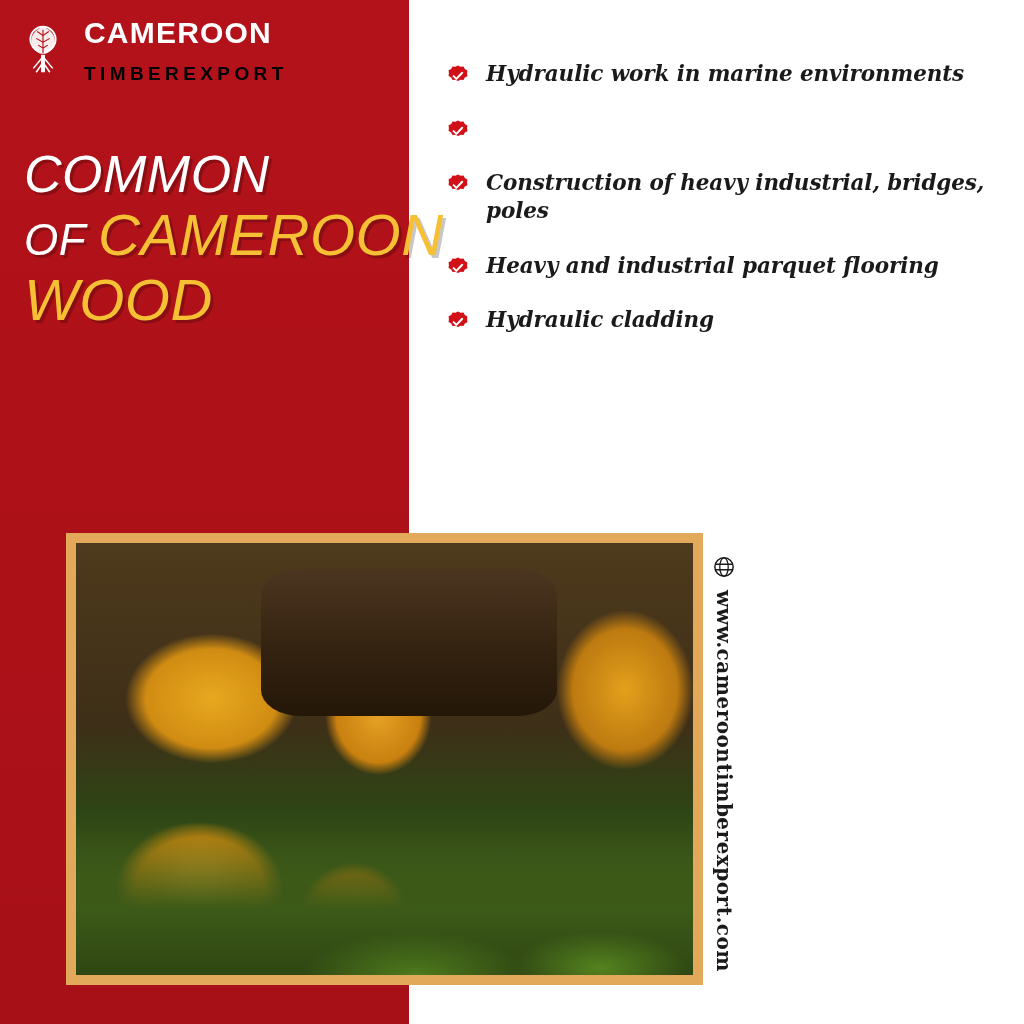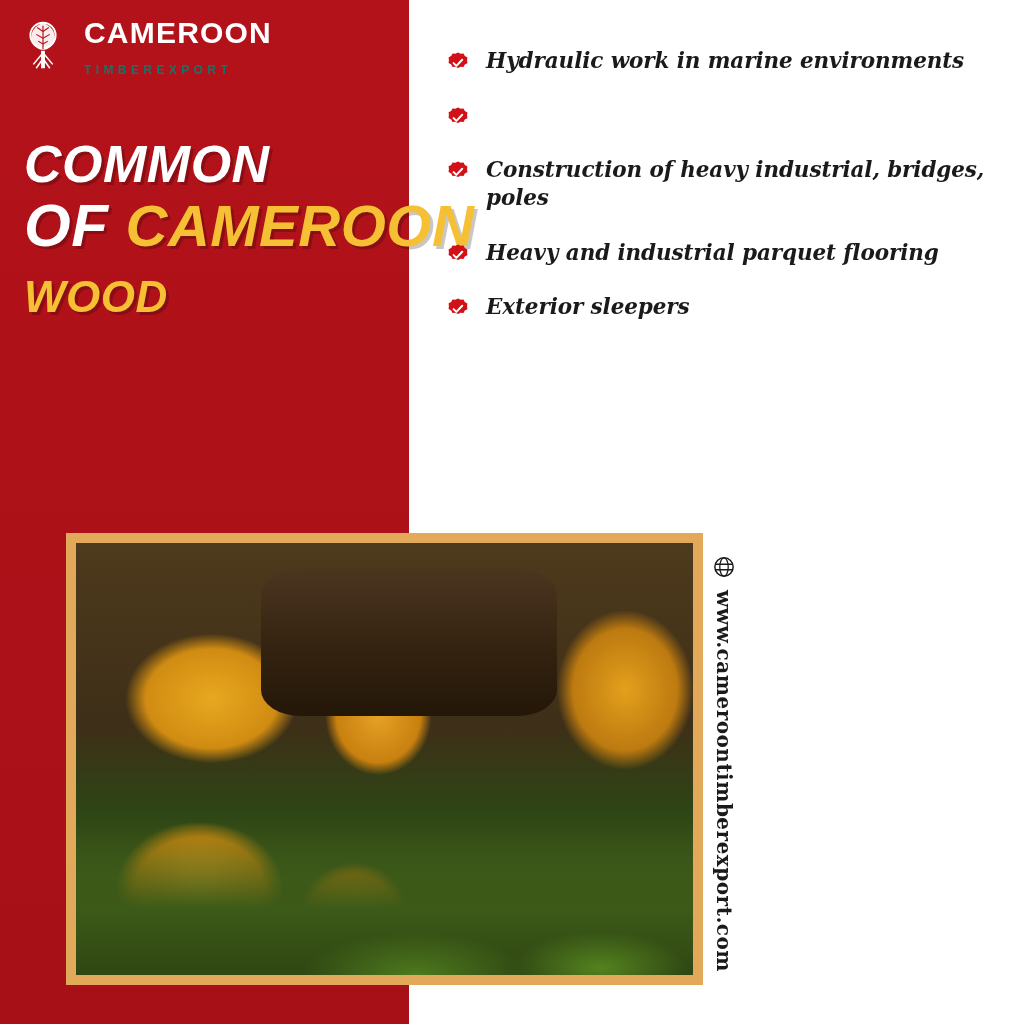--- a/index.html
+++ b/index.html
@@ -34,60 +34,60 @@
   }
   .logo-mark { width: 62px; height: 62px; flex: 0 0 62px; }
   .logo-text { line-height: 1; padding-top: 4px; }
   .logo-title {
     font-size: 30px;
     font-weight: 700;
     color: #ffffff;
     letter-spacing: 1.2px;
   }
   .logo-sub {
-    font-size: 12px;
-    font-weight: 700;
-    color: #0f766e;
+    font-size: 19px;
+    font-weight: 700;
+    color: #000000;
     letter-spacing: 4.4px;
     margin-top: 16px;
   }
 
   
   .headline {
     position: absolute;
-    left: 24px; top: 136px;
+    left: 24px; top: 146px;
     width: 380px;
     font-style: italic;
-    font-weight: 700;
+    font-weight: 400;
     font-size: 52px;
     line-height: 1.08;
     color: #ffffff;
     letter-spacing: 0.5px;
     text-shadow: 3px 3px 0 rgba(0,0,0,0.22);
   }
   .headline .l1, .headline .l2, .headline .l3, .headline .l4 {
     display: block;
     white-space: nowrap;
   }
   .headline .l3 { margin-top: 2px; }
-  .hl-of { font-size: 60px; }
+  .hl-of { font-size: 44px; }
   .hl-accent {
     color: #f5c033;
     font-size: 58px;
   }
   .headline .l4 {
     color: #f5c033;
-    font-size: 44px;
-    margin-top: 14px;
+    font-size: 58px;
+    margin-top: 2px;
   }
 
   
   .bullets {
     position: absolute;
-    left: 446px; top: 47px;
+    left: 446px; top: 60px;
     width: 560px;
   }
   .bullet {
     display: flex;
     align-items: flex-start;
     margin-bottom: 26px;
   }
   .bullet-icon {
     flex: 0 0 24px;
     width: 24px; height: 24px;
@@ -233,21 +233,21 @@
       <span class="bullet-text">Heavy and industrial parquet flooring</span>
     </div>
 
     <div class="bullet">
       <span class="bullet-icon">
         <svg viewBox="0 0 24 24" width="24" height="24" aria-hidden="true">
           <path d="M12 1.5l2.6 1.3 2.9-.3 1.3 2.6 2.6 1.3-.3 2.9.3 2.9-2.6 1.3-1.3 2.6-2.9-.3L12 17.1l-2.6-1.3-2.9.3-1.3-2.6L2.6 12l.3-2.9-.3-2.9 2.6-1.3L6.5 2.5l2.9.3z" fill="#d21017"></path>
           <path d="M7.6 12.1l2.8 2.8 5.8-6.1" stroke="#ffffff" stroke-width="2" fill="none" stroke-linecap="round" stroke-linejoin="round"></path>
         </svg>
       </span>
-      <span class="bullet-text">Exterior sleepers</span>
+      <span class="bullet-text">Hydraulic cladding</span>
     </div>
 
 
   </div>
 
   <div class="photo-frame">
     <div class="photo">
       <div class="photo-dark-log"></div>
       <div class="photo-grass"></div>
     </div>

